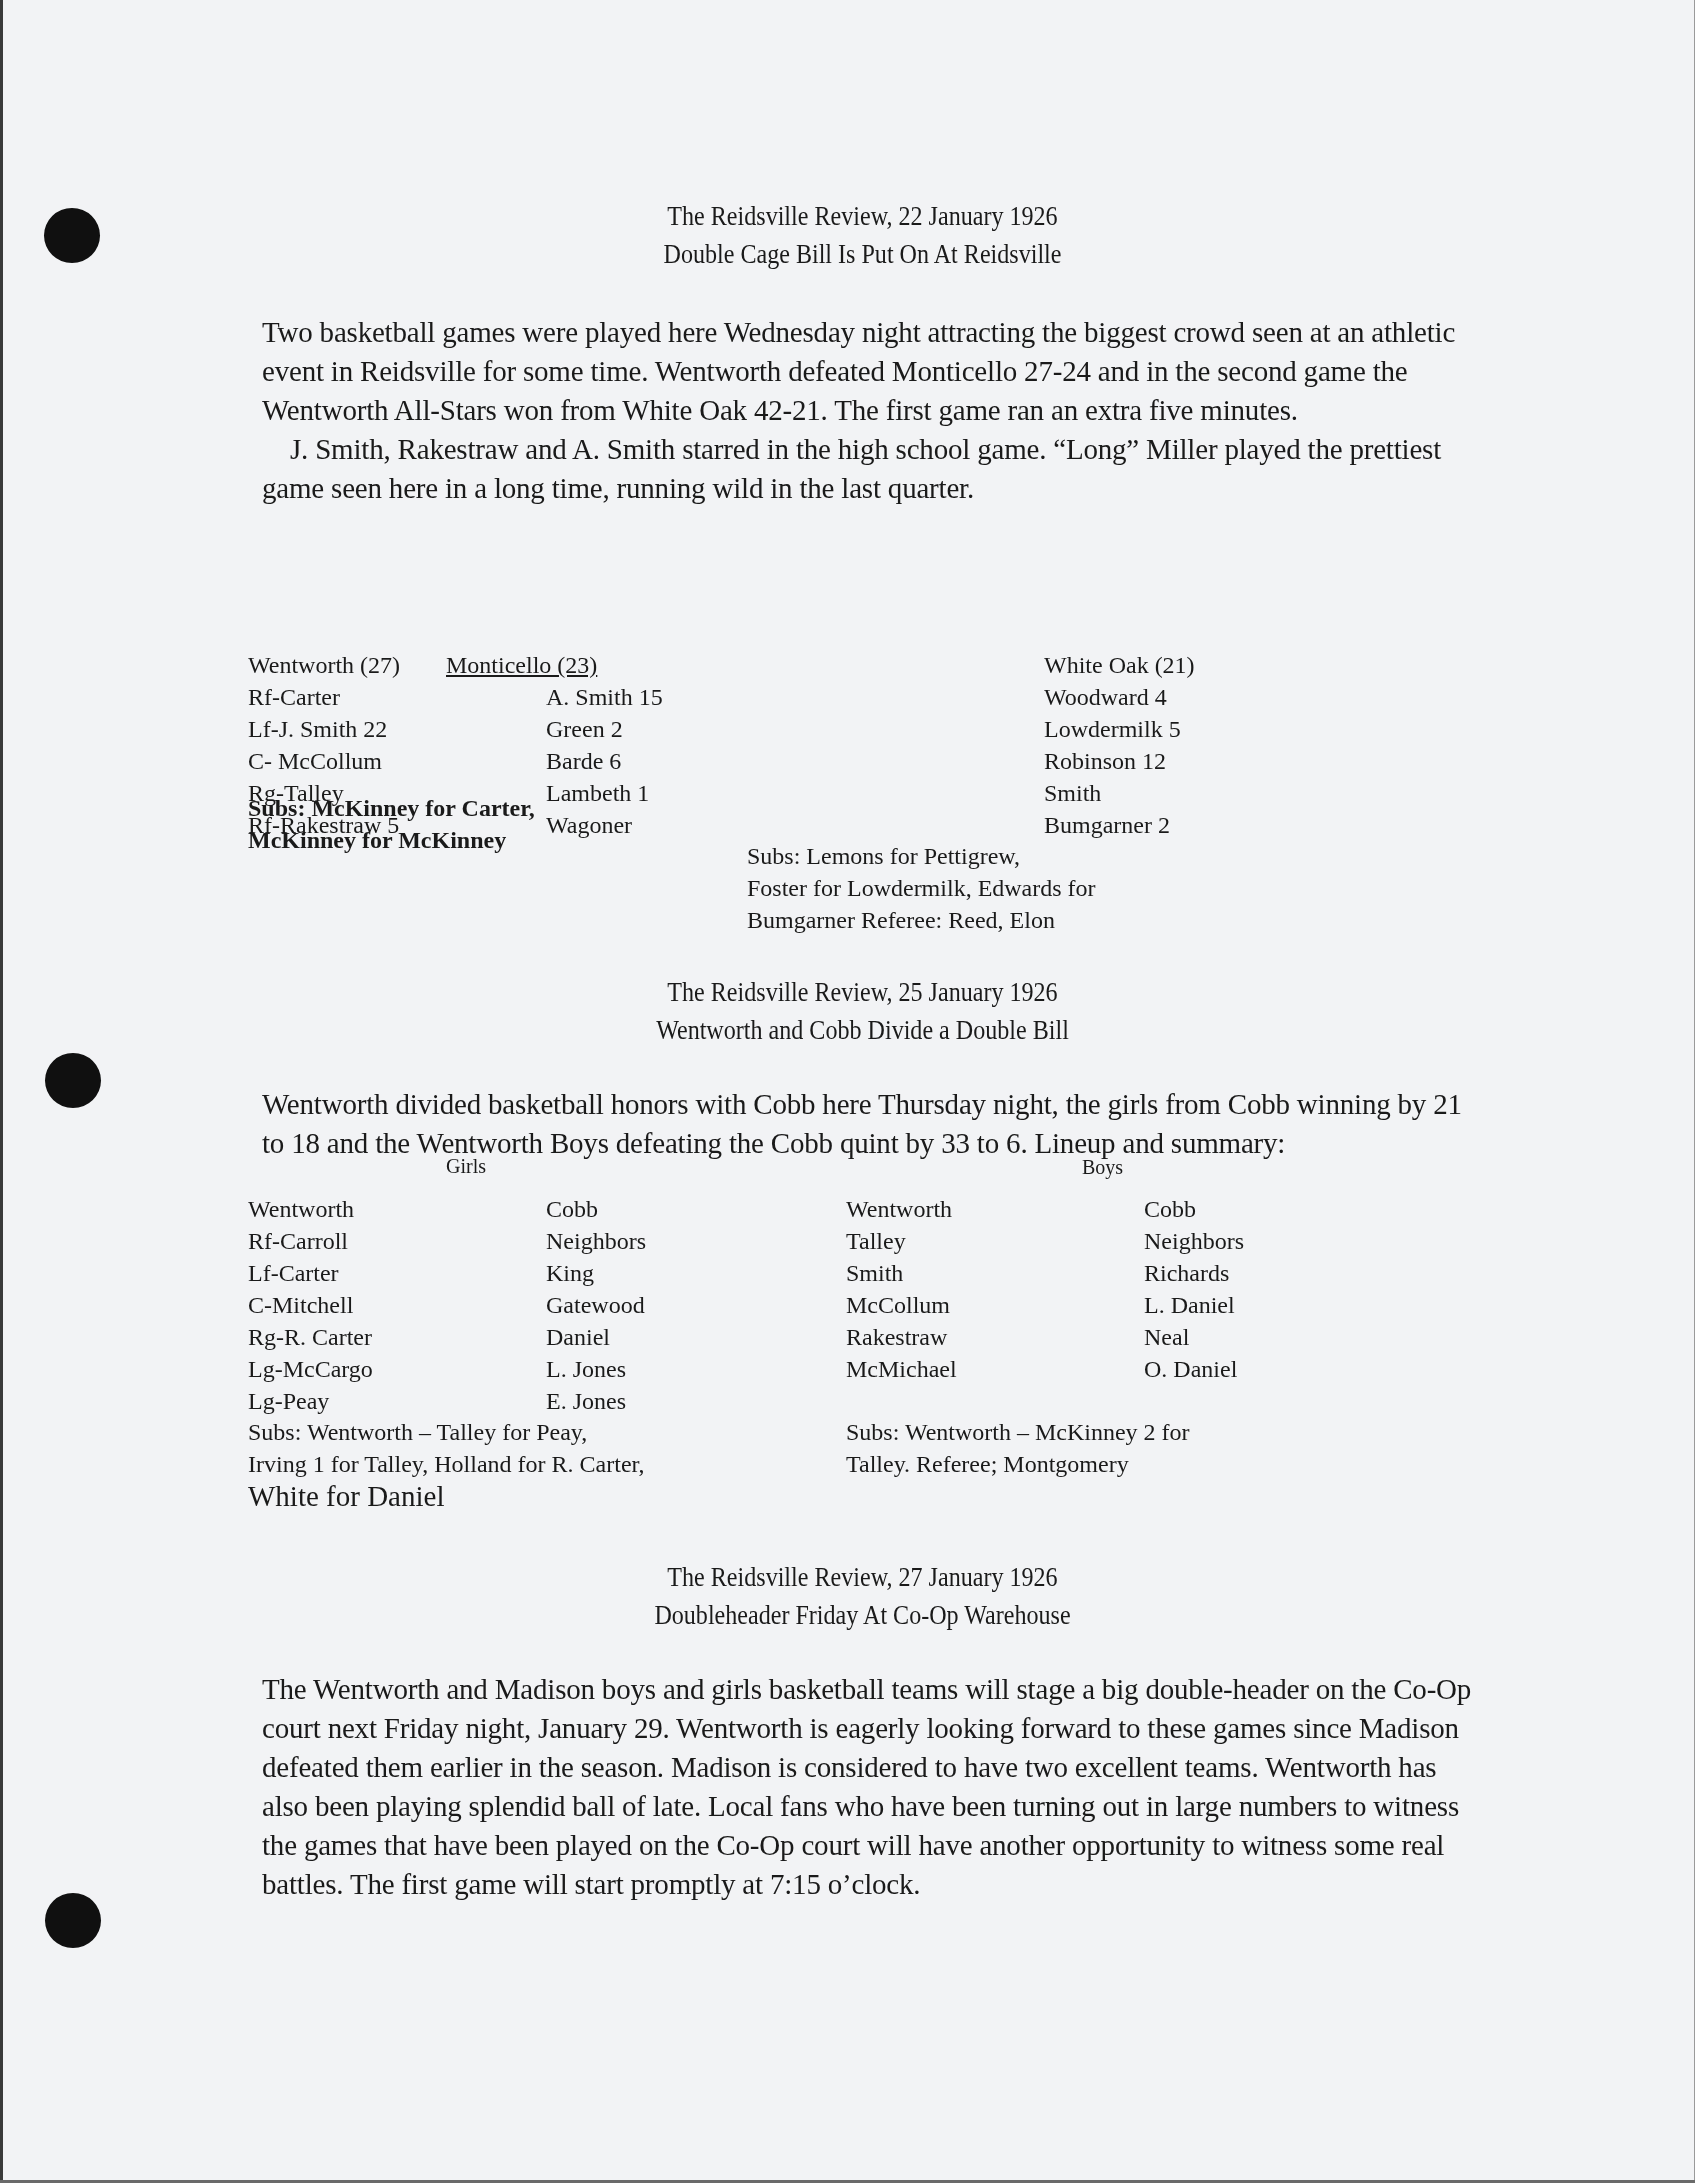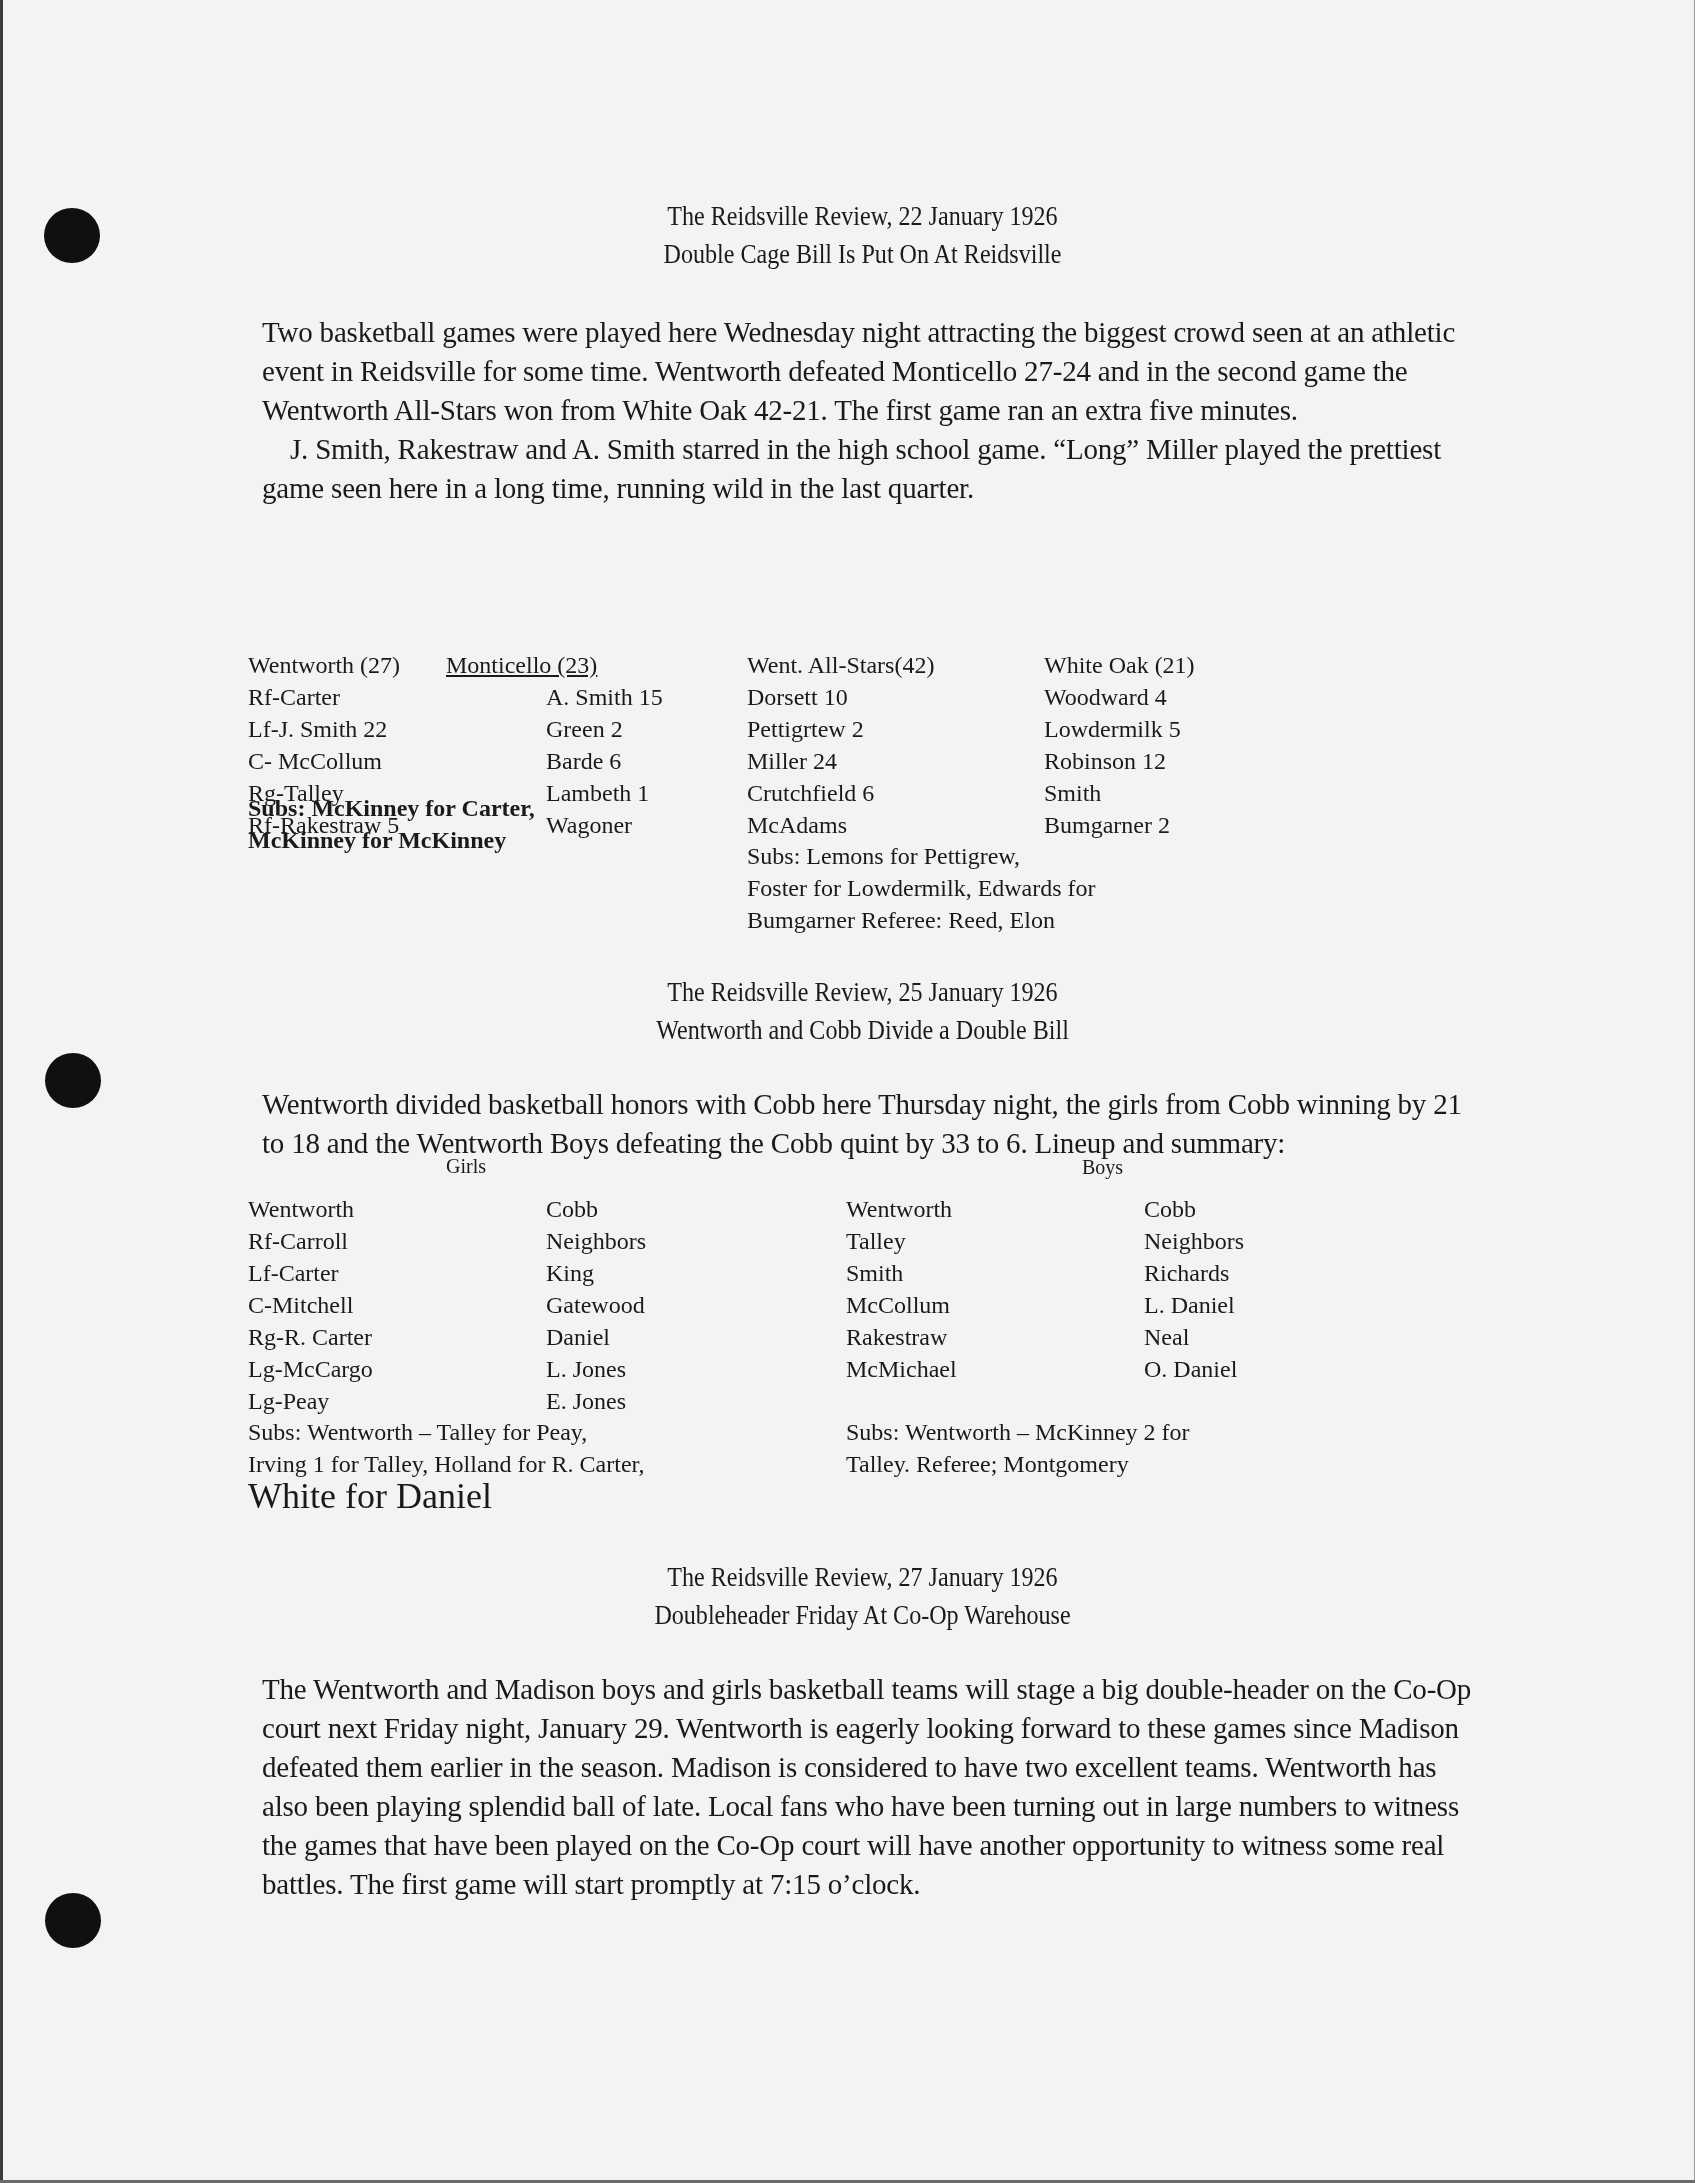--- a/index.html
+++ b/index.html
@@ -74,28 +74,20 @@
     <div class="col" style="left:198px;text-decoration:underline;">
       <div class="row">Monticello (23)</div>
     </div>
     <div class="col" style="left:298px; top:32px;">
       <div class="row">A. Smith 15</div>
       <div class="row">Green 2</div>
       <div class="row">Barde 6</div>
       <div class="row">Lambeth 1</div>
       <div class="row">Wagoner</div>
     </div>
-    <div class="col" style="left:499px;">
-      <div class="row">Went. All-Stars(42)</div>
-      <div class="row">Dorsett 10</div>
-      <div class="row">Pettigrtew 2</div>
-      <div class="row">Miller 24</div>
-      <div class="row">Crutchfield 6</div>
-      <div class="row">McAdams</div>
-    </div>
     <div class="col" style="left:796px;">
       <div class="row">White Oak (21)</div>
       <div class="row">Woodward 4</div>
       <div class="row">Lowdermilk 5</div>
       <div class="row">Robinson 12</div>
       <div class="row">Smith</div>
       <div class="row">Bumgarner 2</div>
     </div>
   </div>
   <div class="subs" style="left:248px; top:792px;font-weight:bold;">
@@ -137,21 +129,21 @@
       <div class="row">King</div>
       <div class="row">Gatewood</div>
       <div class="row">Daniel</div>
       <div class="row">L. Jones</div>
       <div class="row">E. Jones</div>
     </div>
   </div>
   <div class="subs" style="left:248px; top:1416px;">
     <div>Subs: Wentworth – Talley for Peay,</div>
     <div>Irving 1 for Talley, Holland for R. Carter,</div>
-    <div style="font-size:36px;">White for Daniel</div>
+    <div style="font-size:29px;">White for Daniel</div>
   </div>
 
   <div class="lineup" style="left:846px; top:1193px; width:546px; height:198px;">
     <div class="col" style="left:0;">
       <div class="row">Wentworth</div>
       <div class="row">Talley</div>
       <div class="row">Smith</div>
       <div class="row">McCollum</div>
       <div class="row">Rakestraw</div>
       <div class="row">McMichael</div>

